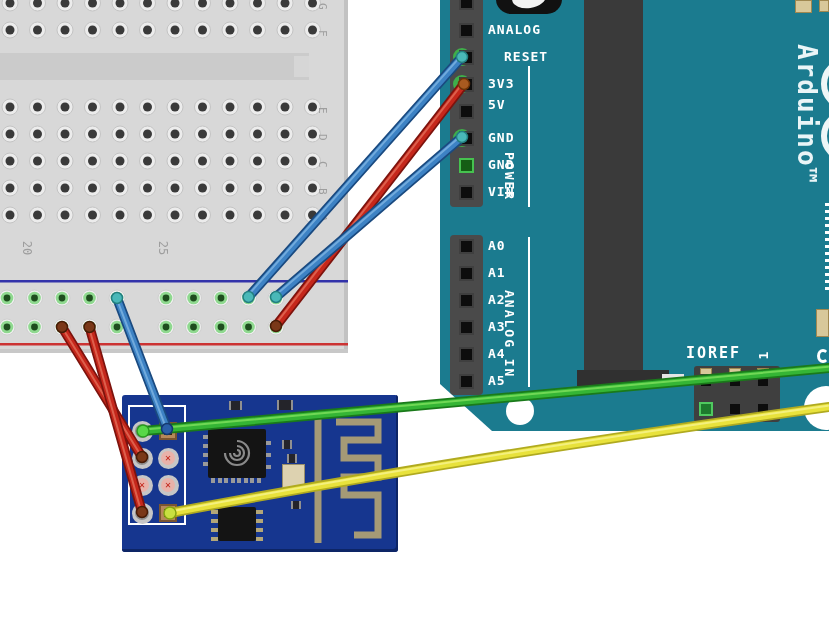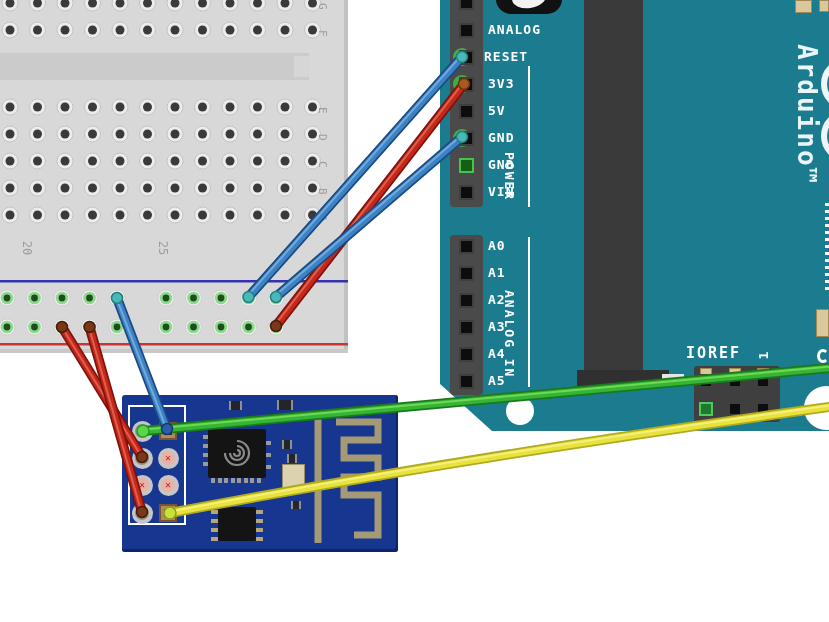--- a/index.html
+++ b/index.html
@@ -320,23 +320,23 @@
         <div class="abs greenring" style="left: 13px; top: 48px; width: 18px; height: 18px;"></div>
         <div class="abs pin" style="left: 19px; top: 49.5px;"></div>
         <div class="abs greenring" style="left: 13px; top: 75px; width: 18px; height: 18px;"></div>
         <div class="abs pin" style="left: 19px; top: 76.5px;"></div>
         <div class="abs pin" style="left: 19px; top: 103.5px;"></div>
         <div class="abs greenring" style="left: 13px; top: 129px; width: 18px; height: 18px;"></div>
         <div class="abs pin" style="left: 19px; top: 130.5px;"></div>
         <div class="abs pin green-square" style="left: 19px; top: 157.5px;"></div>
         <div class="abs pin" style="left: 19px; top: 184.5px;"></div>
         <div class="abs pinlabel" style="left: 48px; top: 22px;">ANALOG</div>
-        <div class="abs pinlabel" style="left: 44px; top: 49px;">RESET</div>
+        <div class="abs pinlabel" style="left: 64px; top: 49px;">RESET</div>
         <div class="abs pinlabel" style="left: 48px; top: 76px;">3V3</div>
-        <div class="abs pinlabel" style="left: 48px; top: 103px;">5V</div>
+        <div class="abs pinlabel" style="left: 48px; top: 97px;">5V</div>
         <div class="abs pinlabel" style="left: 48px; top: 130px;">GND</div>
         <div class="abs pinlabel" style="left: 48px; top: 157px;">GND</div>
         <div class="abs pinlabel" style="left: 48px; top: 184px;">VIN</div>
         <div class="abs pin" style="left: 19px; top: 238.5px;"></div>
         <div class="abs pinlabel" style="left: 48px; top: 238px;">A0</div>
         <div class="abs pin" style="left: 19px; top: 265.5px;"></div>
         <div class="abs pinlabel" style="left: 48px; top: 265px;">A1</div>
         <div class="abs pin" style="left: 19px; top: 292.5px;"></div>
         <div class="abs pinlabel" style="left: 48px; top: 292px;">A2</div>
         <div class="abs pin" style="left: 19px; top: 319.5px;"></div>

